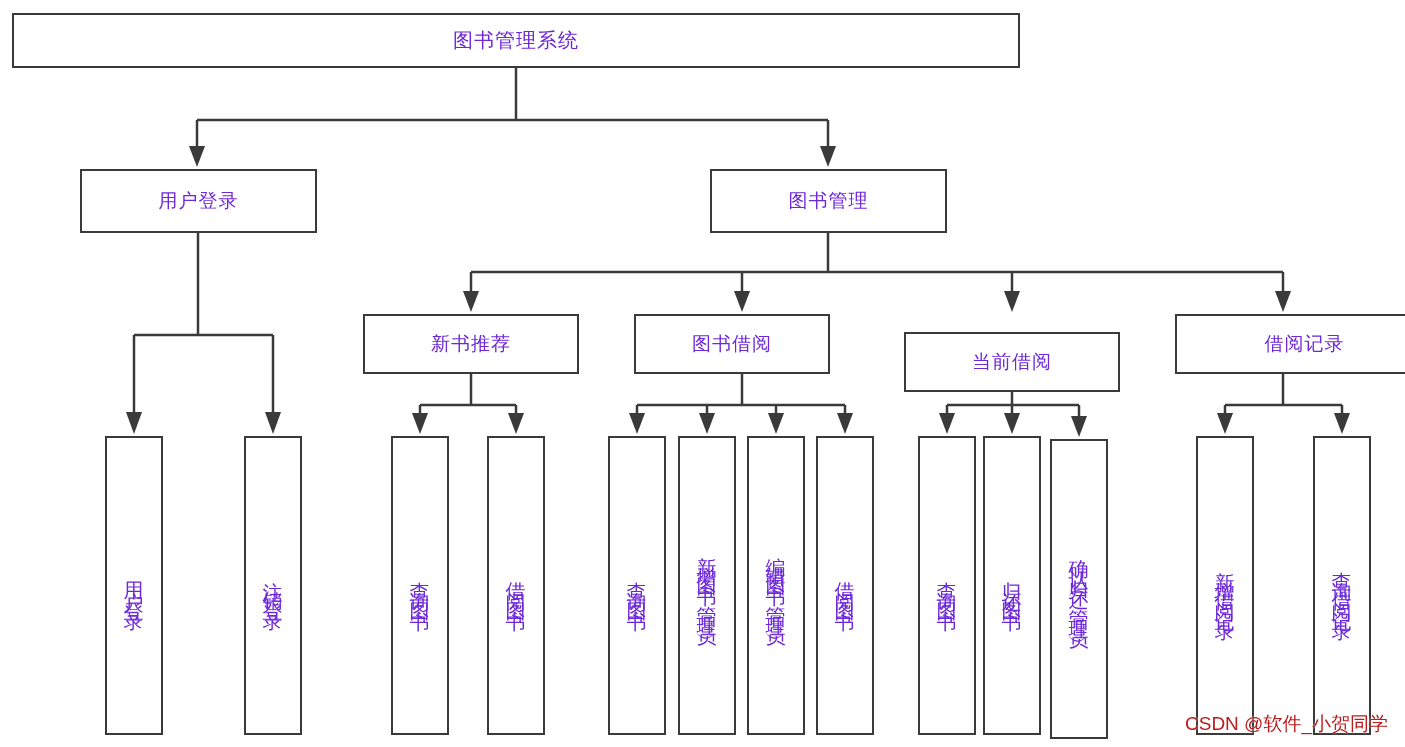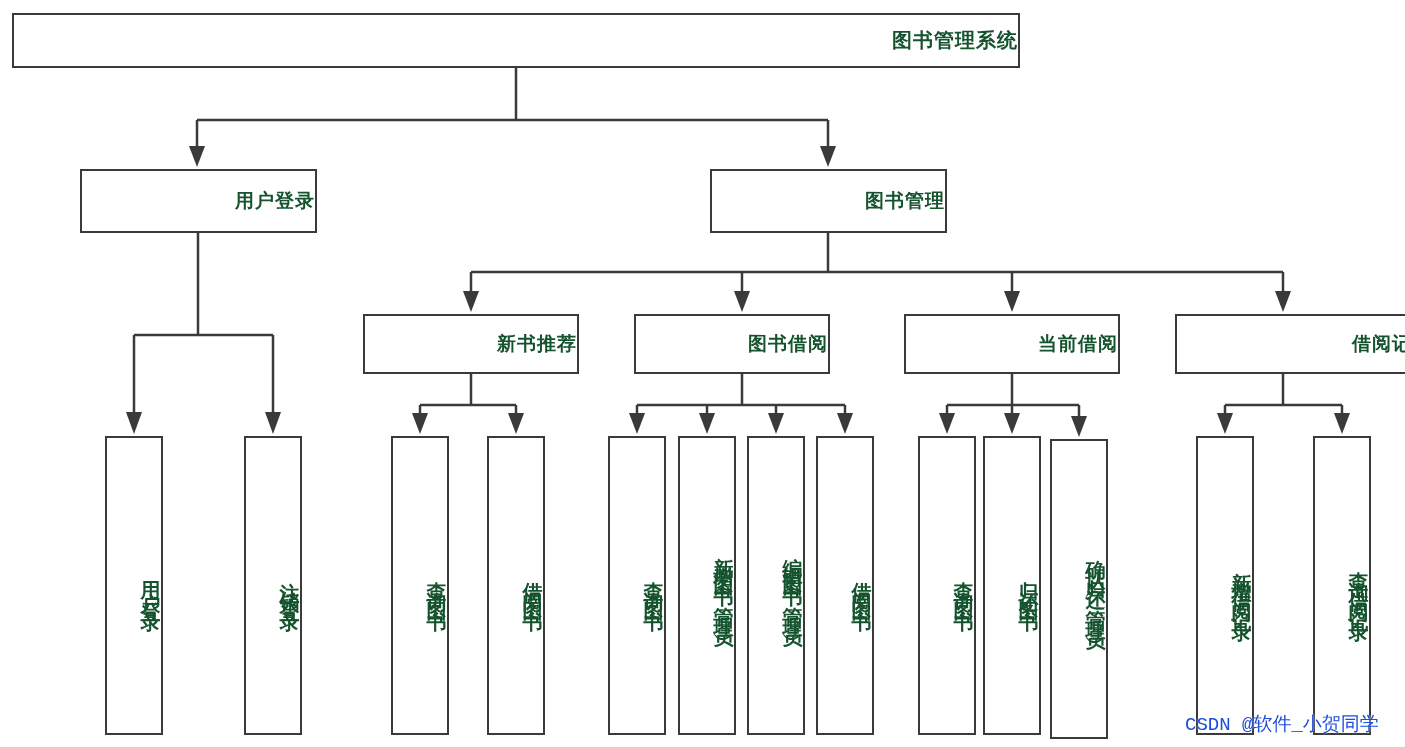--- a/index.html
+++ b/index.html
@@ -23,24 +23,23 @@
     height: 747px;
     z-index: 1;
   }
   .node {
     position: absolute;
     box-sizing: border-box;
     background: #ffffff;
     border: 2.5px solid #3a3a3a;
     display: flex;
     align-items: center;
-    justify-content: flex-end;
+    justify-content: center;
     z-index: 2;
-    color: #14532d;
-    font-weight: bold;
+    color: #6d28d9;
   }
   .hbox span {
     font-size: 19px;
     letter-spacing: 1px;
     white-space: nowrap;
   }
   .root span {
     font-size: 20px;
   }
   .vbox span {
@@ -50,24 +49,23 @@
     letter-spacing: 10px;
     line-height: 1;
   }
   .watermark {
     position: absolute;
     left: 1185px;
     top: 711px;
     width: 212px;
     z-index: 3;
     font-size: 19px;
-    color: #1d4ed8;
+    color: #b91c1c;
     text-shadow: 0 0 2px #ffffff;
     white-space: nowrap;
-    font-family: Liberation Mono, monospace;
   }
 </style>
 </head>
 <body>
 
 <div class="canvas">
 
   <svg class="connectors" viewBox="0 0 1405 747" xmlns="http://www.w3.org/2000/svg">
     <g stroke="#3a3a3a" stroke-width="2.5" fill="none">
 
@@ -151,21 +149,21 @@
   <div class="node hbox" style="left:363px; top:314px; width:216px; height:60px;">
     <span>新书推荐</span>
   </div>
 
   <div class="node hbox" style="left:710px; top:169px; width:237px; height:64px;">
     <span>图书管理</span>
   </div>
   <div class="node hbox" style="left:634px; top:314px; width:196px; height:60px;">
     <span>图书借阅</span>
   </div>
-  <div class="node hbox" style="left:904px; top:314px; width:216px; height:60px;">
+  <div class="node hbox" style="left:904px; top:332px; width:216px; height:60px;">
     <span>当前借阅</span>
   </div>
   <div class="node hbox" style="left:1175px; top:314px; width:259px; height:60px;">
     <span>借阅记录</span>
   </div>
 
   <div class="node vbox" style="left:105px; top:436px; width:58px; height:299px;">
     <span>用户登录</span>
   </div>
   <div class="node vbox" style="left:244px; top:436px; width:58px; height:299px;">

